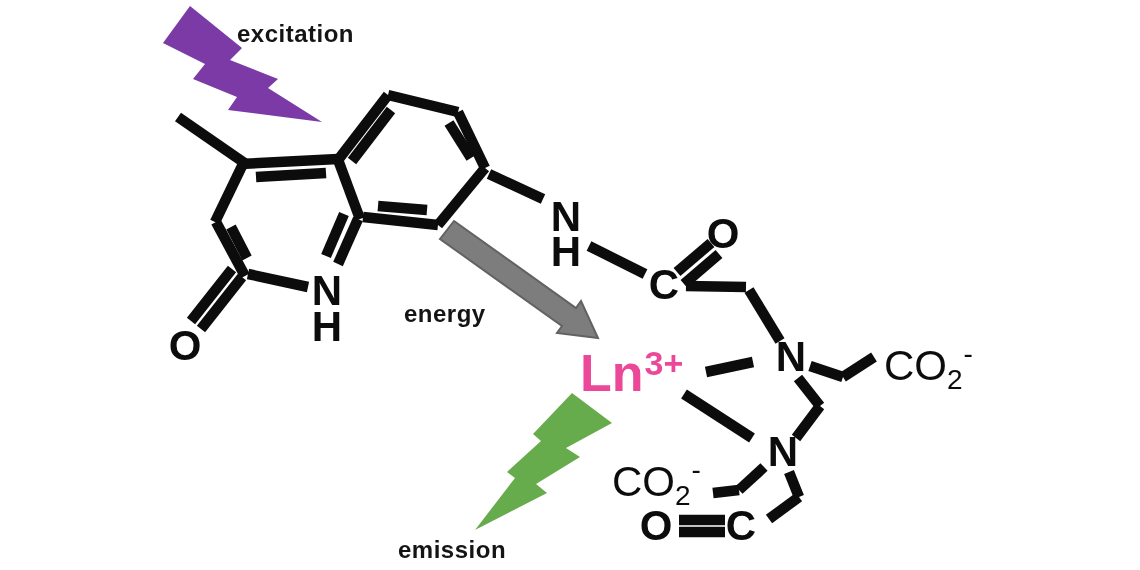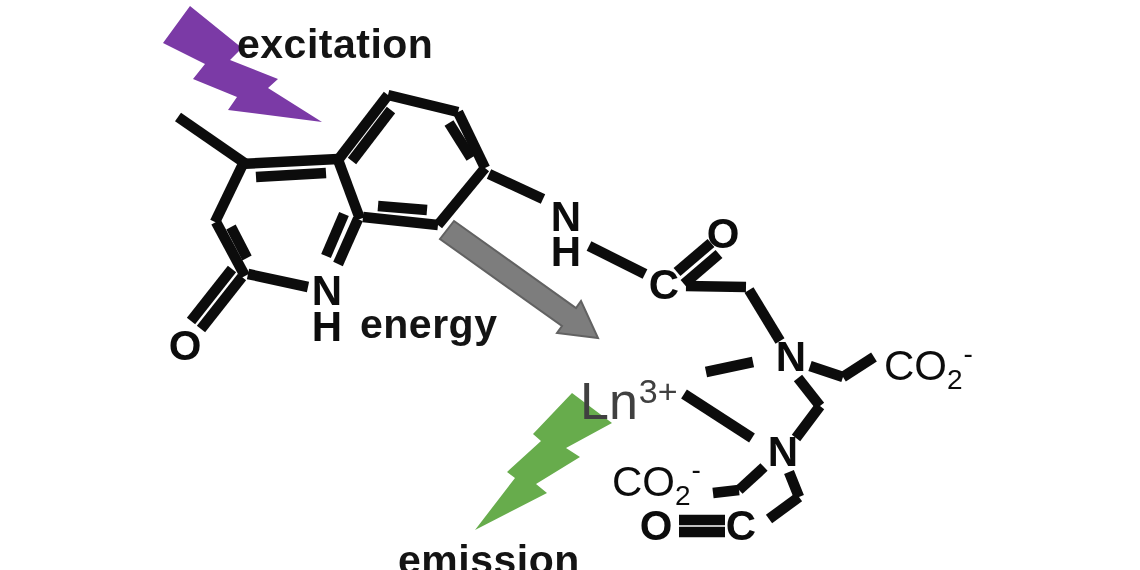--- a/index.html
+++ b/index.html
@@ -1,26 +1,26 @@
 <!DOCTYPE html>
 <html><head>
 <meta charset="utf-8">
 <style>
   html,body{margin:0;padding:0;background:#ffffff;}
   .stage{position:relative;width:1140px;height:570px;background:#ffffff;overflow:hidden;
          font-family:"Liberation Sans","DejaVu Sans",sans-serif;}
   .stage svg{position:absolute;left:0;top:0;}
   .at{position:absolute;transform:translate(-50%,-50%);font-weight:700;font-size:42px;
       line-height:1;color:#0c0c0c;white-space:nowrap;}
-  .ann{position:absolute;font-weight:700;font-size:41px;line-height:1.26;color:#141414;
+  .ann{position:absolute;font-weight:700;font-size:24px;line-height:1.26;color:#141414;
        letter-spacing:.5px;white-space:nowrap;}
   .formula{position:absolute;font-weight:400;font-size:42px;line-height:1;color:#0c0c0c;white-space:nowrap;}
   .formula .sub{font-size:28px;vertical-align:-9px;}
   .formula .sup{font-size:28px;vertical-align:17px;margin-left:1px;}
-  .ln{position:absolute;font-weight:400;font-size:52px;line-height:1;color:#404040;white-space:nowrap;margin-top:28px;}
+  .ln{position:absolute;font-weight:700;font-size:52px;line-height:1;color:#ec4899;white-space:nowrap;}
   .ln .sup3{font-size:34px;vertical-align:16px;margin-left:1px;}
 </style>
 </head>
 <body>
 
 <div class="stage">
 
   <svg width="1140" height="570" viewBox="0 0 1140 570">
 
     <g id="bonds" fill="none" stroke="#0c0c0c" stroke-width="10.5" stroke-linecap="butt">
@@ -68,21 +68,21 @@
 
     <polygon fill="#67ac4c" points="572,393 612,423 566,448 580,457 536,484 547,493 475,530 515,478 507,472 541,441 533,434"></polygon>
 
     <g stroke="#626262" stroke-width="2">
       <polygon fill="#7d7d7d" points="454,221 576,308 581,301 598,338 557,333 562,326 440,239"></polygon>
     </g>
   </svg>
 
   <div class="ann" style="left:237px;top:19px;">excitation</div>
 
-  <div class="ann" style="left:360px;top:299px;">
+  <div class="ann" style="left:404px;top:299px;">
     <div>energy</div>
   </div>
 
   <div class="ann" style="left:398px;top:535px;">emission</div>
 
   <div class="ln" style="left:580px;top:346px;">
     <span>Ln</span><span class="sup3">3+</span>
   </div>
 
   <div class="at" style="left:327px;top:291px;">N</div>

